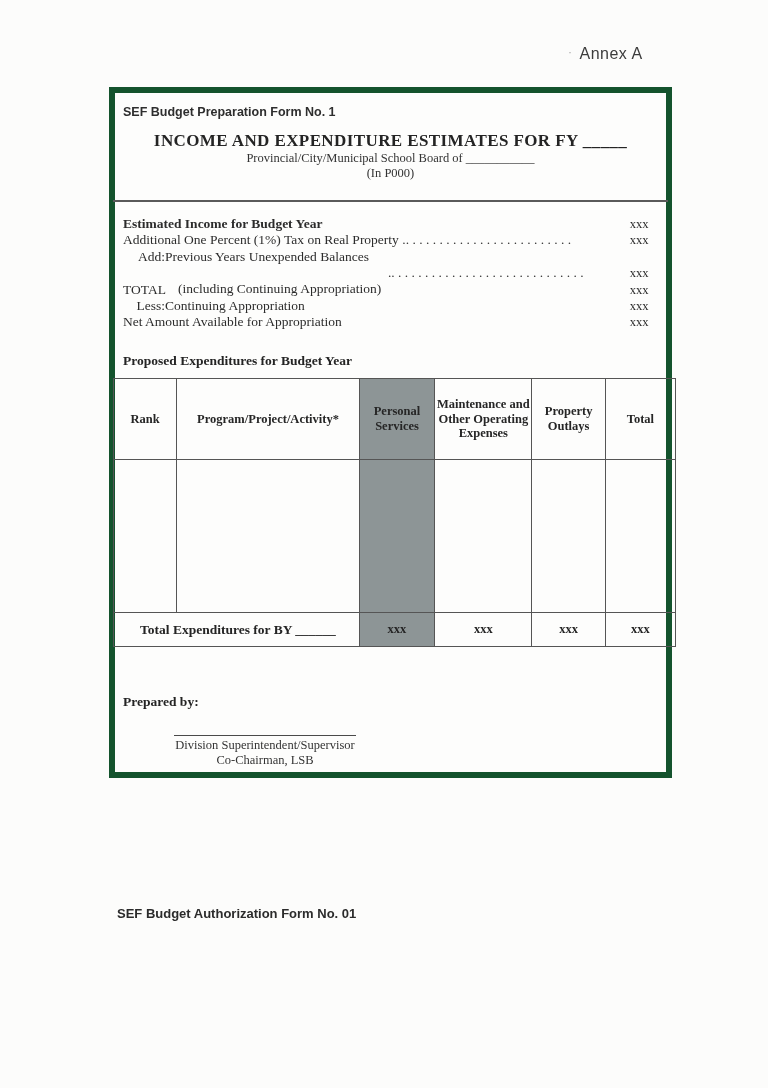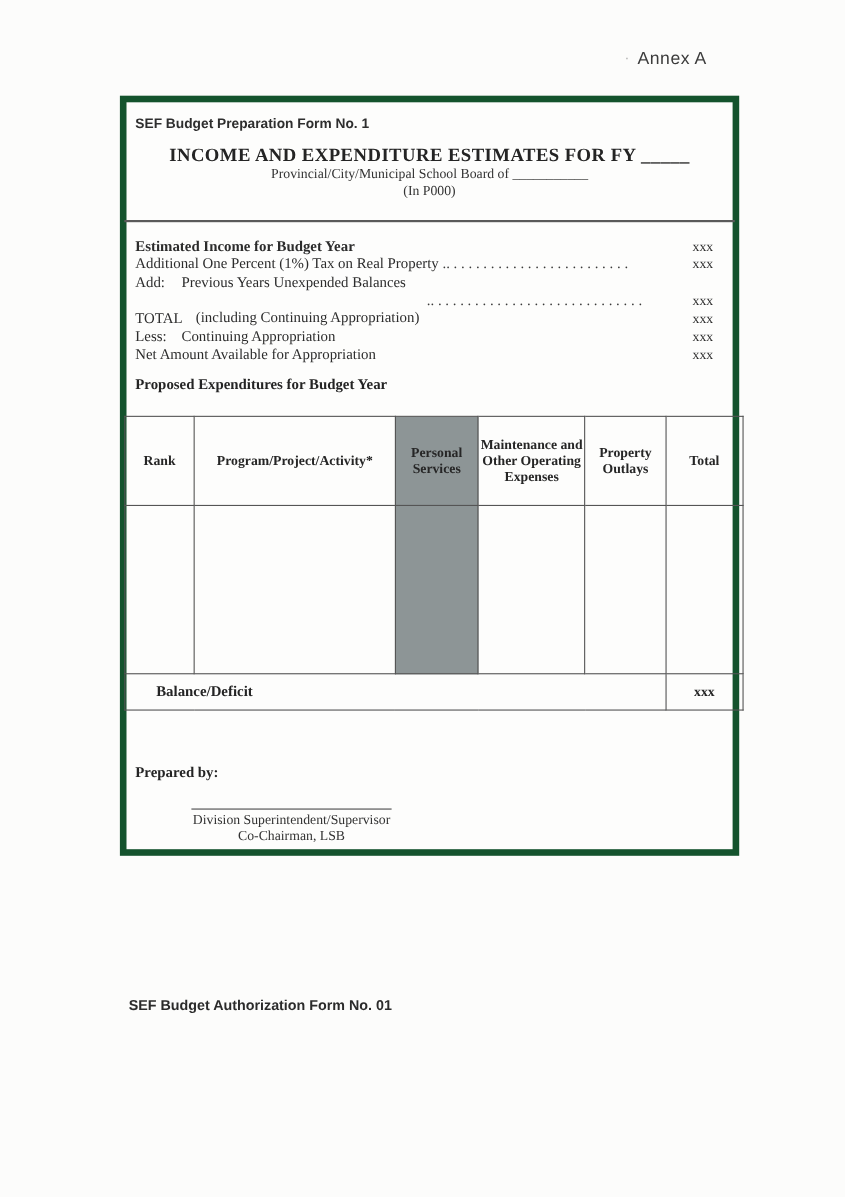--- a/index.html
+++ b/index.html
@@ -30,27 +30,27 @@
   }
   .title-wrap { position:absolute; top:38px; left:0; right:0; text-align:center; }
   .main-title { font-size:17px; font-weight:bold; letter-spacing:0.4px; }
   .sub { font-size:12.5px; line-height:14.5px; color:#333; }
   .header-rule { position:absolute; top:107px; left:-2px; right:-2px; border-top:2px solid #5a5a5a; }
 
   
   .income { position:absolute; top:123px; left:8px; right:0; }
   .inc-row { display:flex; height:16.4px; line-height:16.4px; font-size:13.5px; color:#2c2c2c; }
   .inc-row .bold { font-weight:bold; }
-  .inc-prefix { display:inline-block; width:42px; flex:none; }
+  .inc-prefix { display:inline-block; width:42px; flex:none;text-align:right; }
   .inc-label { flex:none; white-space:pre; }
   .inc-label.indent { padding-left:55px;margin-top:16px; }
   .inc-leader { flex:none; white-space:pre; overflow:hidden; color:#3a3a3a; }
   .inc-value { margin-left:auto; flex:none; width:38px; text-align:center; margin-right:8px; font-size:12.5px; }
 
-  .section-title { position:absolute; top:249px; left:8px; font-size:13.5px; font-weight:bold; }
+  .section-title { position:absolute; top:260px; left:8px; font-size:13.5px; font-weight:bold; }
 
   
   table.exp {
     position:absolute; top:285px; left:-2px;
     width:563px; table-layout:fixed; border-collapse:collapse;
   }
   table.exp td, table.exp th { border:1.6px solid #555; padding:0; }
   table.exp th {
     font-size:12.5px; font-weight:bold; line-height:1.18;
     text-align:center; vertical-align:middle; height:80px; color:#262626;
@@ -150,22 +150,25 @@
         <th>Total</th>
       </tr>
       <tr class="body-row">
         <td></td>
         <td></td>
         <td style="background-color: rgb(141, 149, 150);"></td>
         <td></td>
         <td></td>
         <td></td>
       </tr>
-      <tr class="balance-row">
-        <td class="row-label" colspan="5">Balance/Deficit</td>
+      <tr class="total-row">
+        <td class="row-label" colspan="2"><span>Total Expenditures for BY</span><span> ______</span></td>
+        <td style="background-color: rgb(141, 149, 150);">xxx</td>
+        <td>xxx</td>
+        <td>xxx</td>
         <td>xxx</td>
       </tr>
     </tbody>
       </table>
 
     <div class="prepared">Prepared by:</div>
 
     <div class="sig">
       <div class="sig-line"></div>
       <div class="sig-name">Division Superintendent/Supervisor</div>

